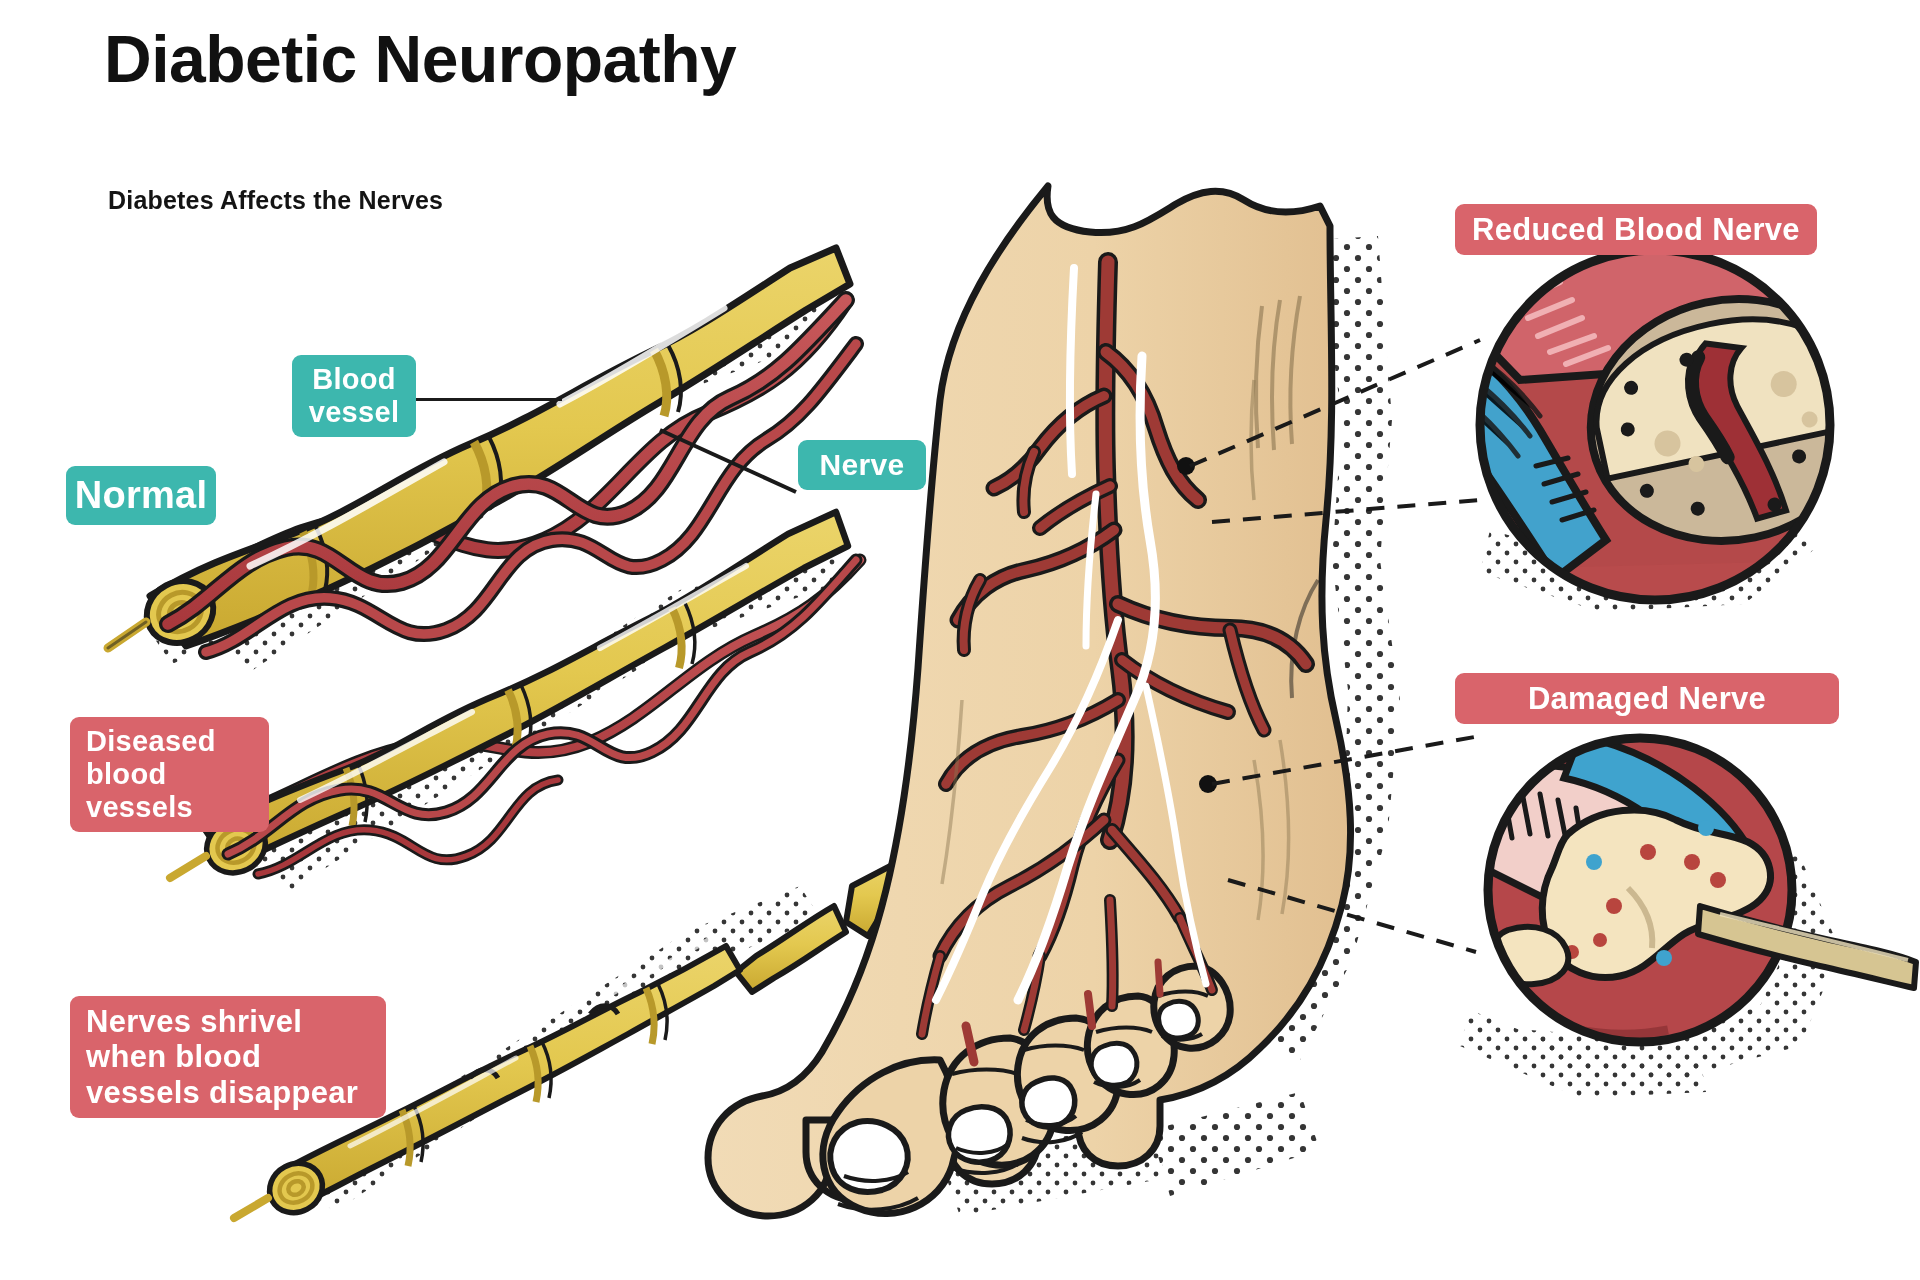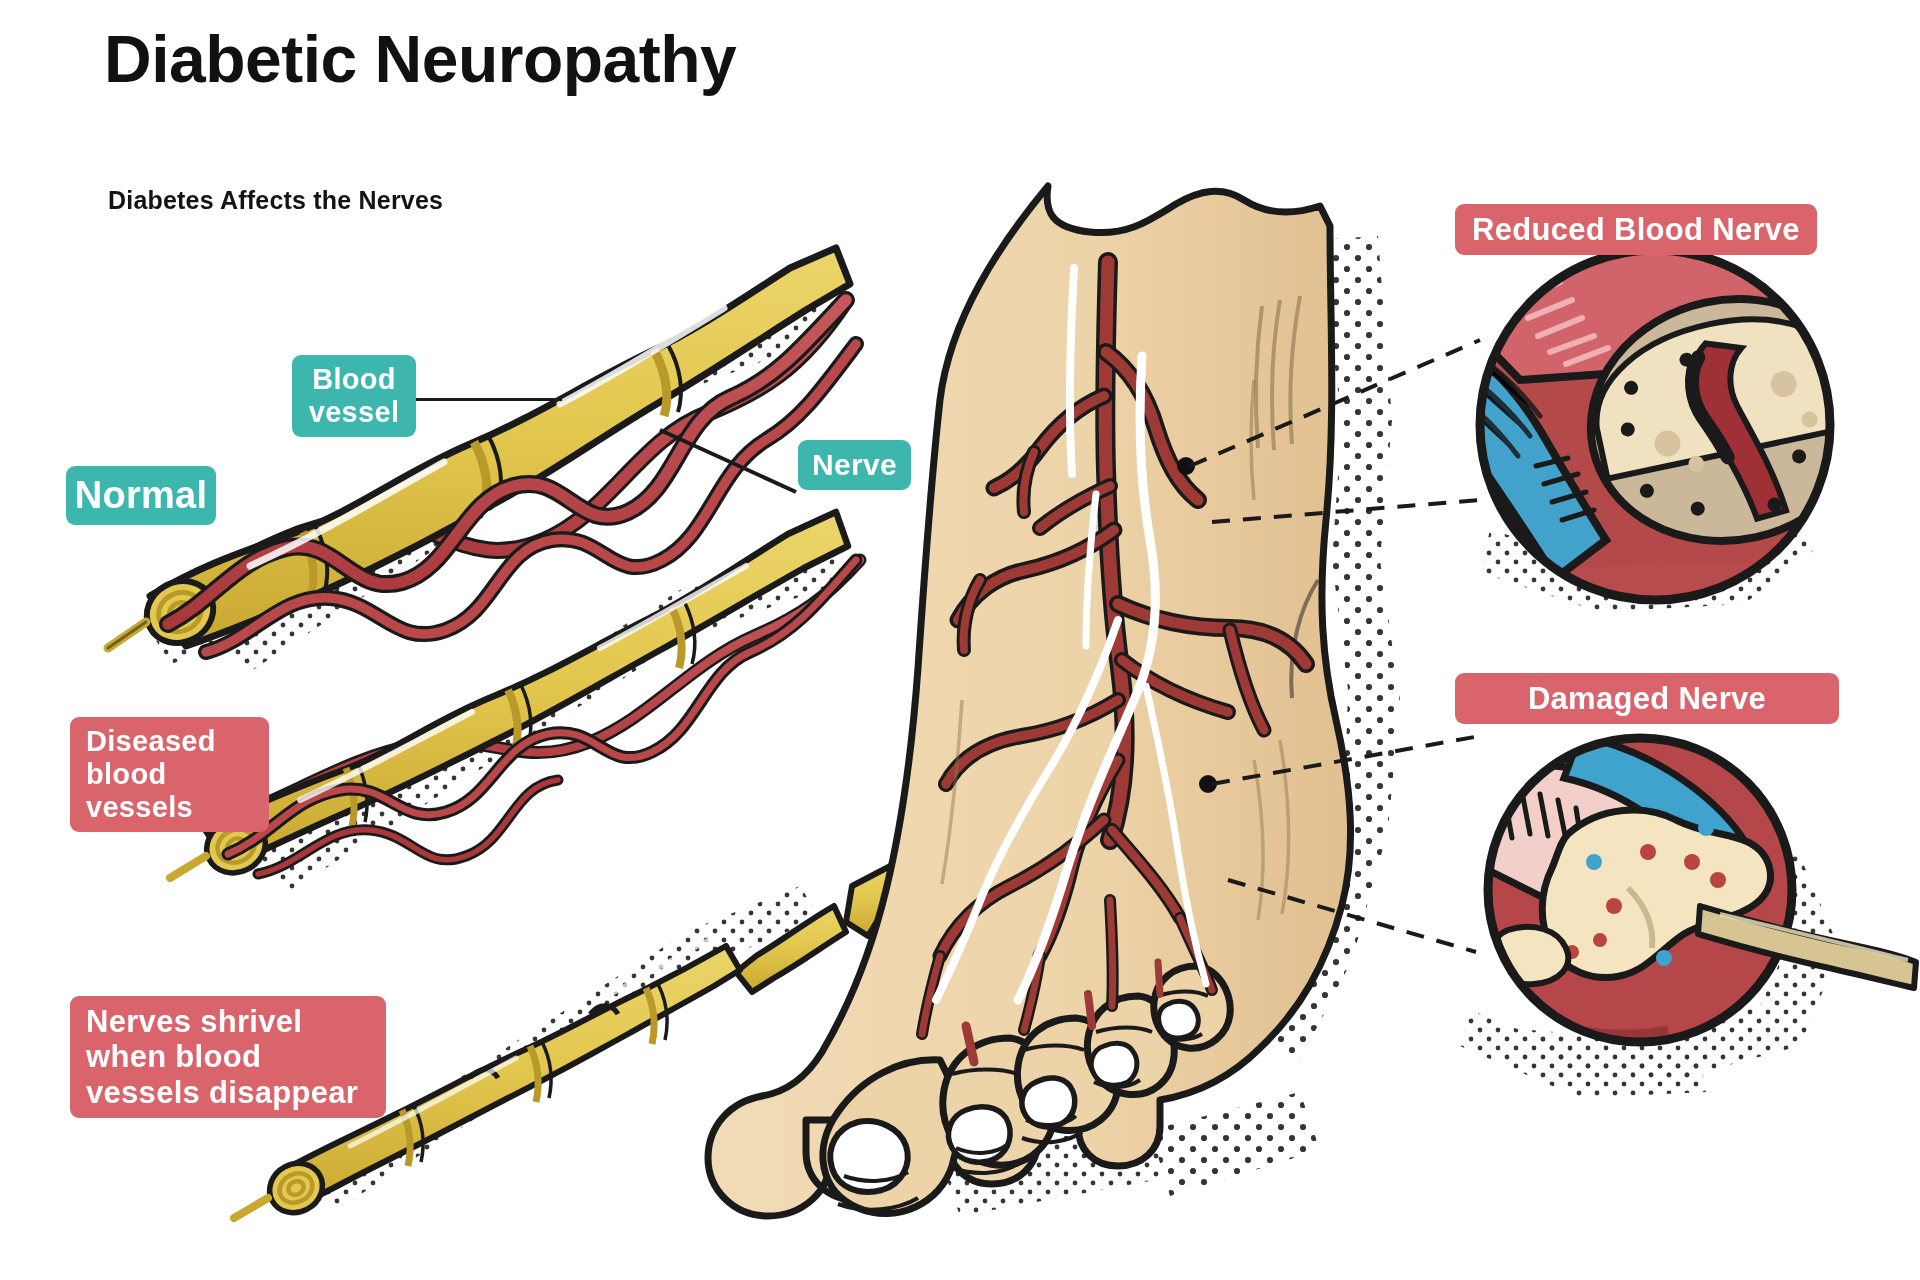--- a/index.html
+++ b/index.html
@@ -56,21 +56,21 @@
     text-align: center;
     line-height: 1.14;
     padding: 8px 16px;
     white-space: pre-line;
   }
   .chip.teal { background: #3DB7AE; }
   .chip.red  { background: #D9646B; }
 
   #chip-blood-vessel { left: 292px; top: 355px;  width: 124px; font-size: 29px; }
   #chip-normal       { left: 66px;  top: 466px;  width: 150px; font-size: 38px; }
-  #chip-nerve        { left: 798px; top: 440px;  width: 113px; font-size: 30px; border-radius: 9px; }
+  #chip-nerve        { left: 798px; top: 440px;  width: 128px; font-size: 30px; border-radius: 9px; }
   #chip-diseased     { left: 70px;  top: 717px;  width: 199px; font-size: 29px; text-align:left; justify-content:flex-start;}
   #chip-shrivel      { left: 70px;  top: 996px;  width: 316px; font-size: 31px; text-align:left; justify-content:flex-start;}
   #chip-reduced-flow { left: 1455px; top: 204px; width: 362px; font-size: 31px; }
   #chip-damaged-nerve{ left: 1455px; top: 673px; width: 384px; font-size: 31px; }
 
   
   .leader {
     position: absolute;
     background: #1b1b1b;
     height: 3px;

